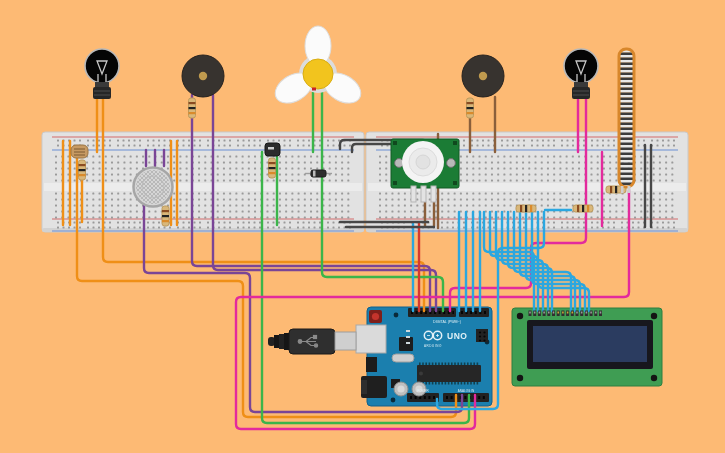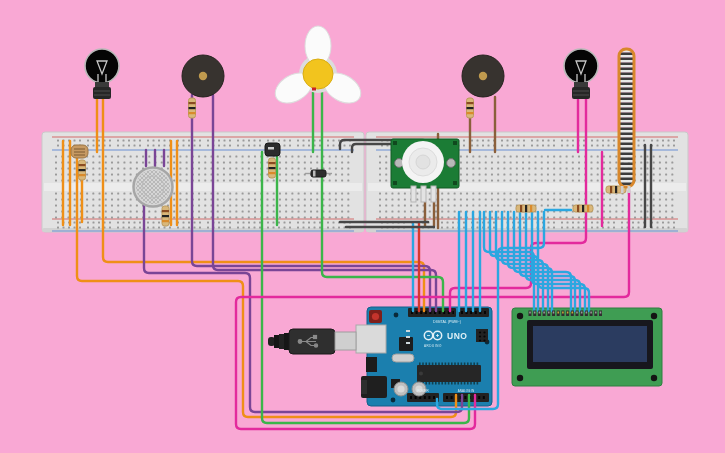--- a/index.html
+++ b/index.html
@@ -1,16 +1,16 @@
 <!DOCTYPE html>
 <html><head>
 <meta charset="utf-8">
 <style>
   html,body{margin:0;padding:0;background:#000;}
-  .stage{position:relative;width:725px;height:453px;background:#f9a8d4;overflow:hidden;}
+  .stage{position:relative;width:725px;height:453px;background:#fdba74;overflow:hidden;}
   svg{display:block;}
   text{font-family:"Liberation Sans", sans-serif;}
   .ard-label{fill:#dff0f6;}
   path.wire{fill:none;stroke-linecap:round;stroke-linejoin:round;}
 </style>
 </head>
 <body>
 
 <div class="stage">
 <svg id="scene" width="725" height="453" viewBox="0 0 725 453">

